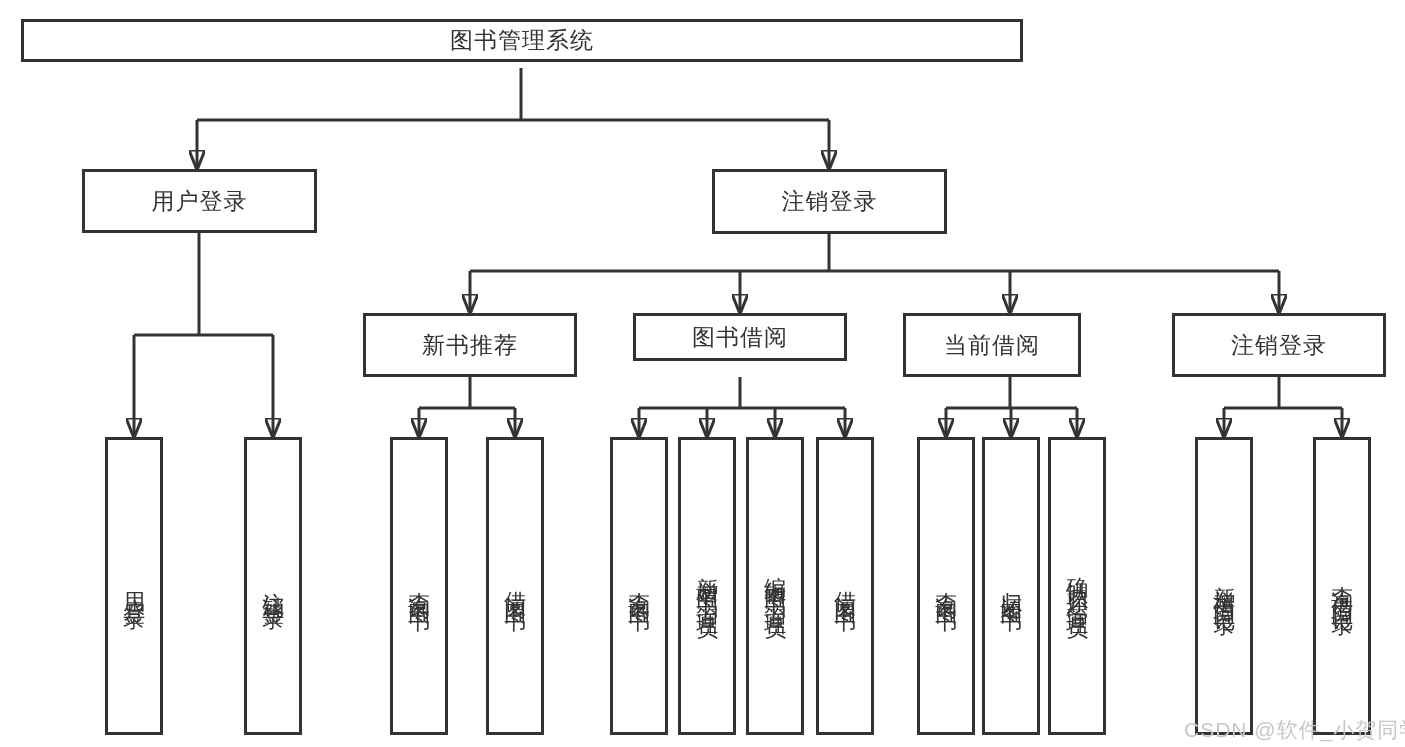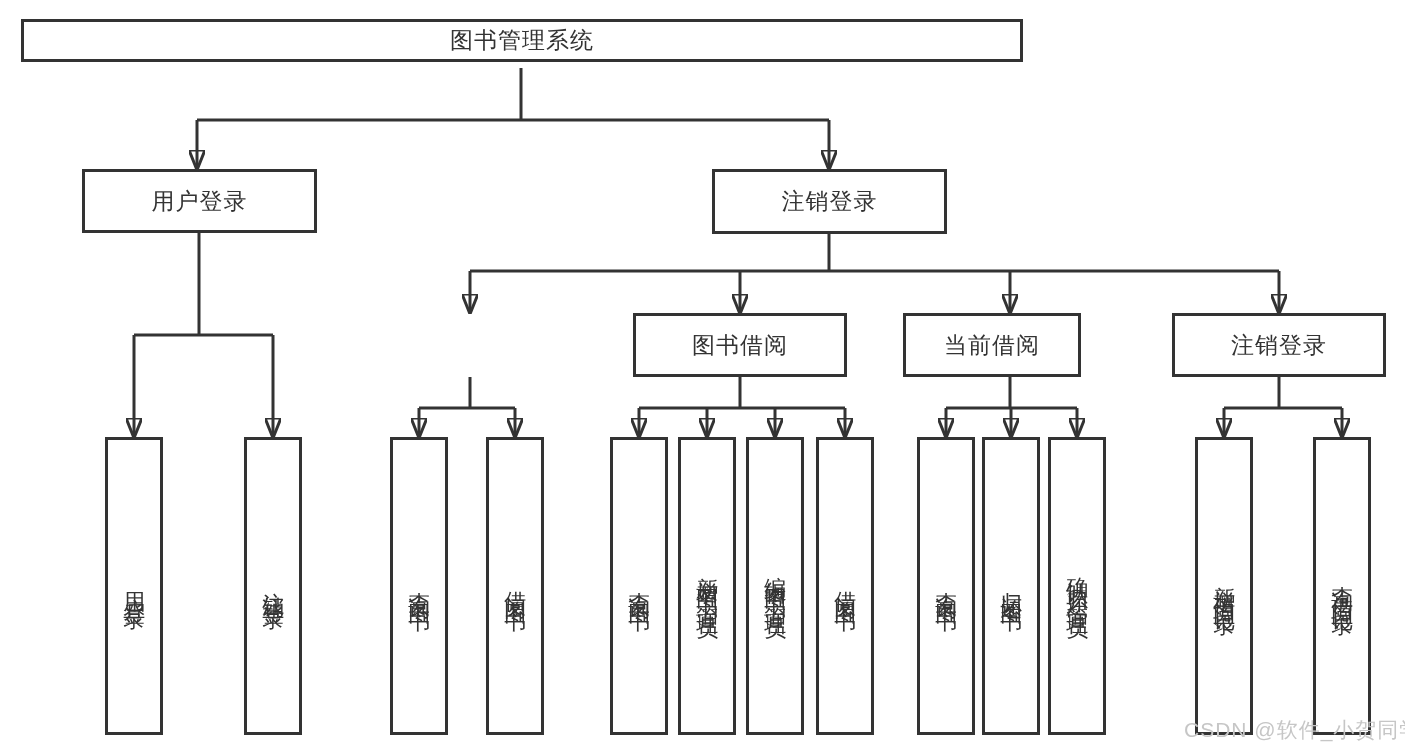--- a/index.html
+++ b/index.html
@@ -108,21 +108,24 @@
     <span>图书管理系统</span>
   </div>
 
   <div class="node" style="left:82px;top:169px;width:235px;height:64px">
     <span>用户登录</span>
   </div>
   <div class="node" style="left:712px;top:169px;width:235px;height:65px">
     <span>注销登录</span>
   </div>
 
-  <div class="node" style="left:633px;top:313px;width:214px;height:64px">
+  <div class="node" style="left:363px;top:313px;width:214px;height:64px">
+    <span>新书推荐</span>
+  </div>
+  <div class="node" style="left:633px;top:313px;width:214px;height:48px">
     <span>图书借阅</span>
   </div>
   <div class="node" style="left:903px;top:313px;width:178px;height:64px">
     <span>当前借阅</span>
   </div>
   <div class="node" style="left:1172px;top:313px;width:214px;height:64px">
     <span>注销登录</span>
   </div>
 
   <div class="leaf" style="left:105px">

